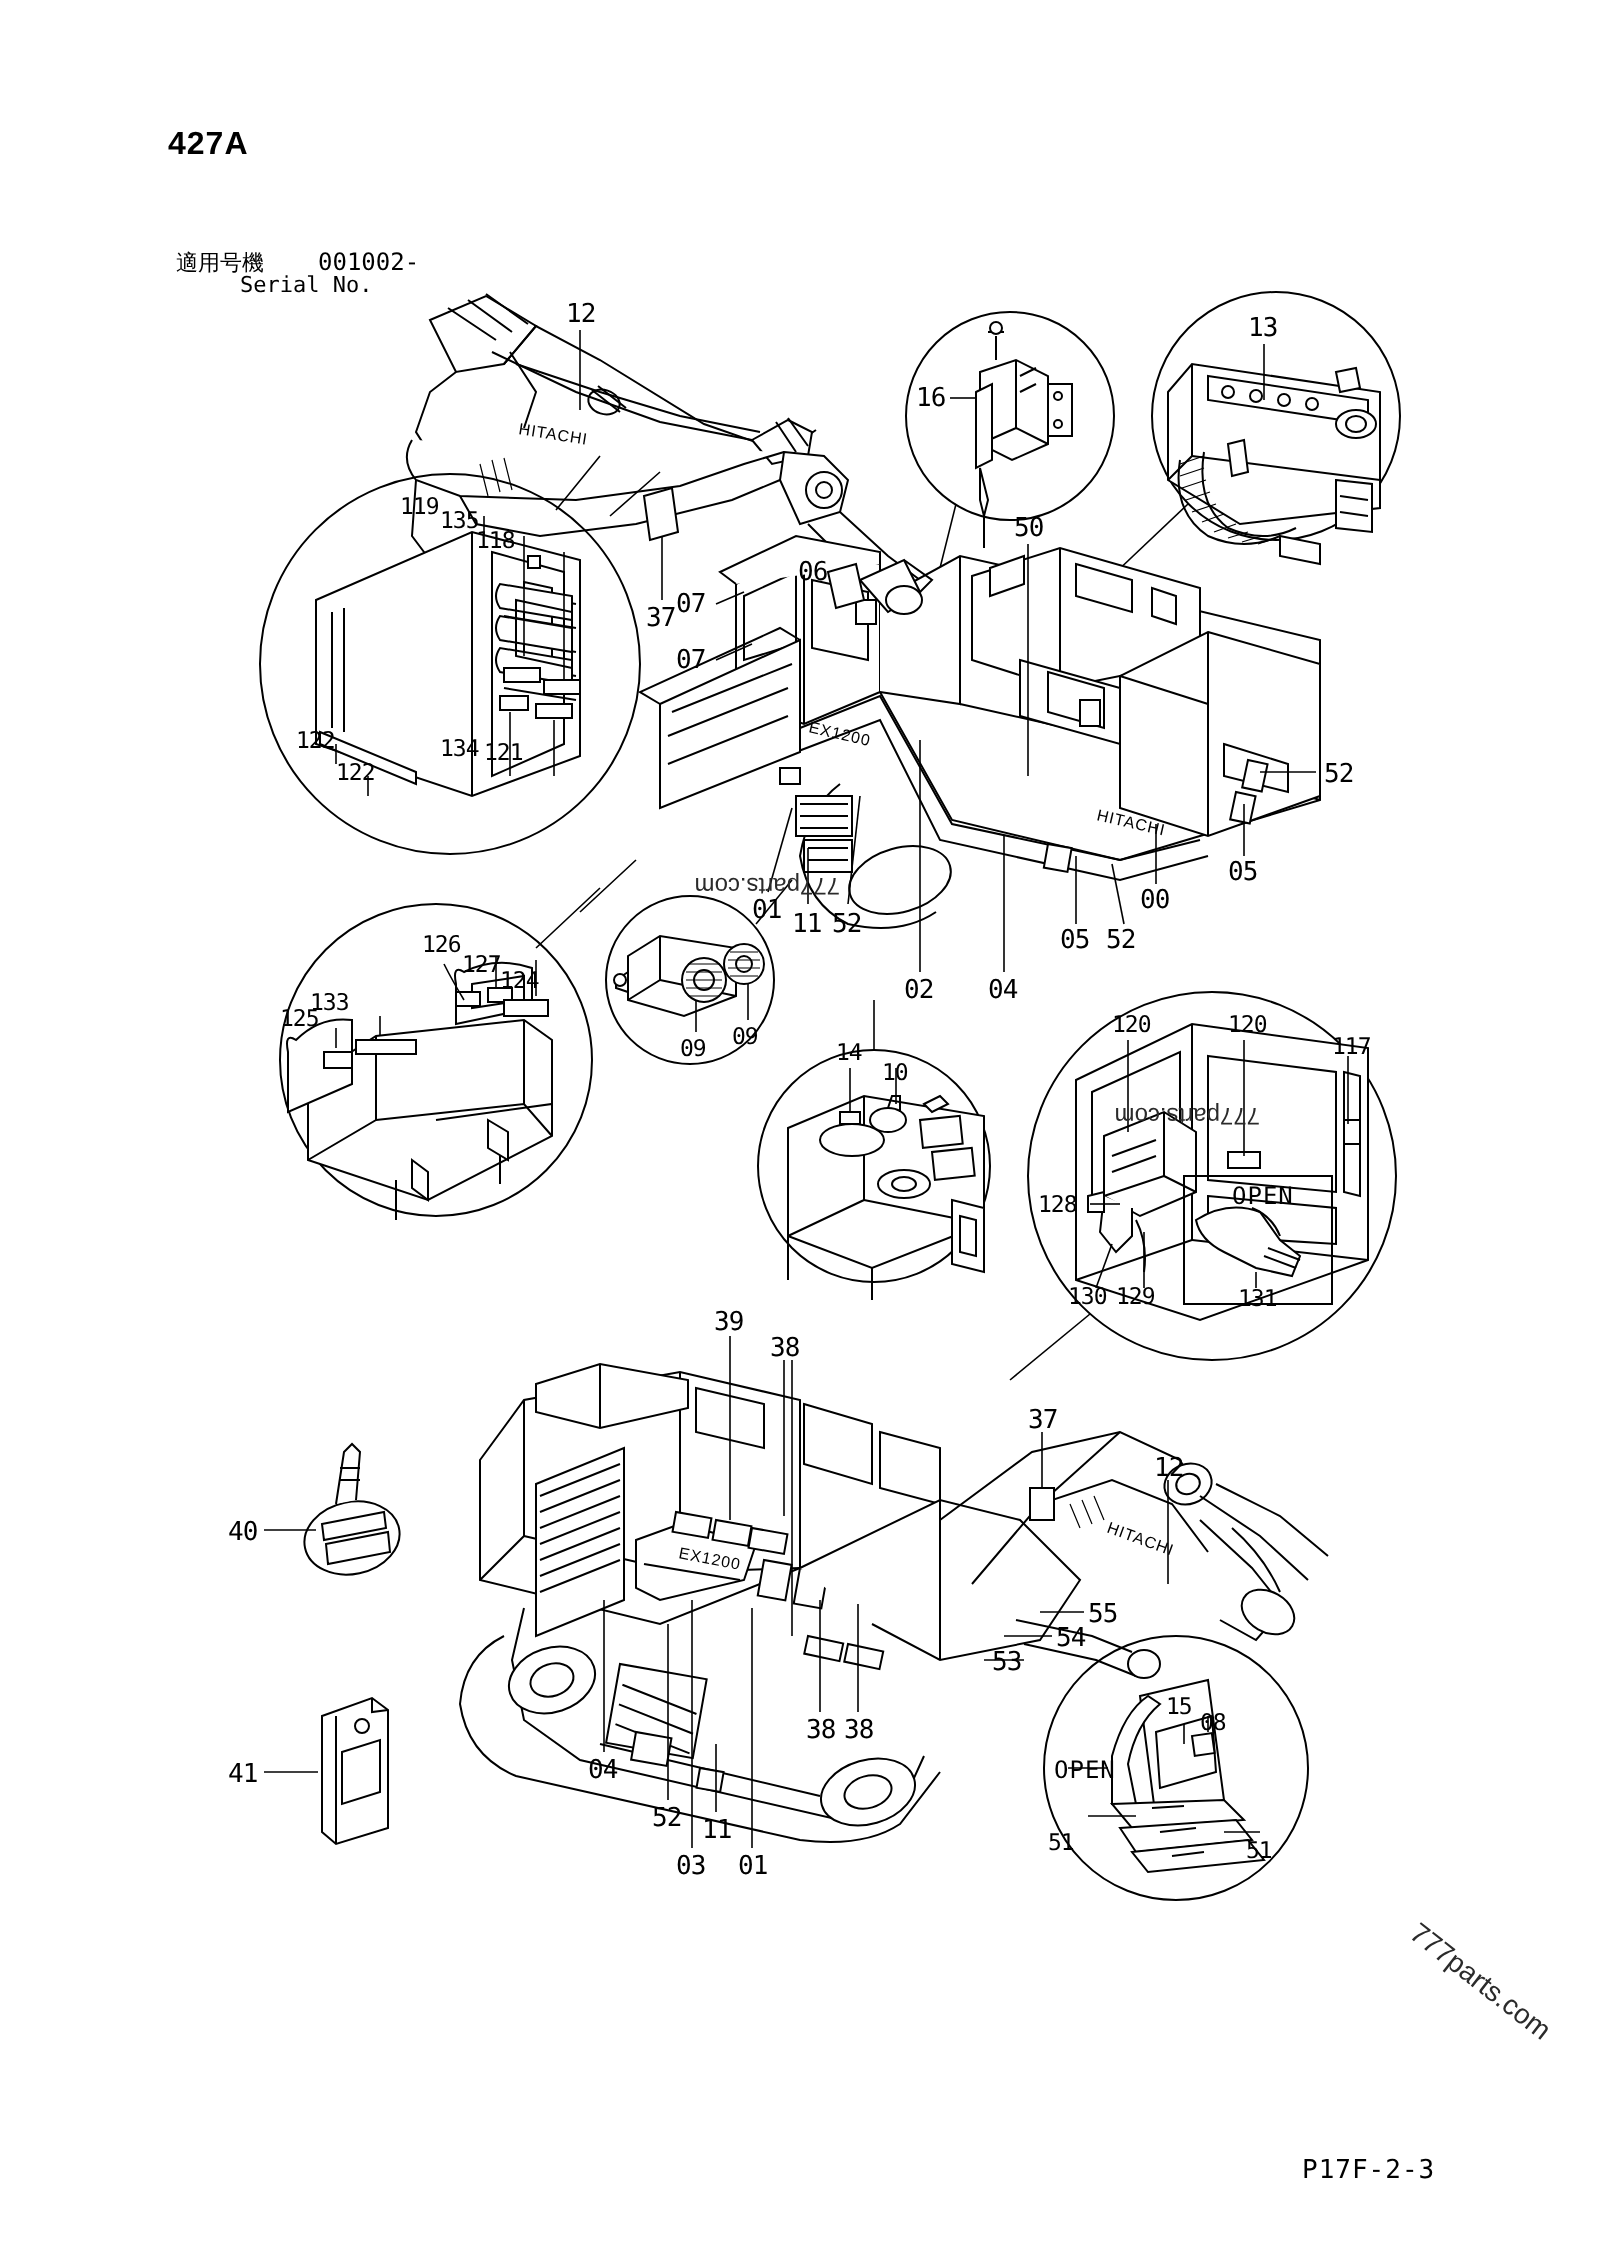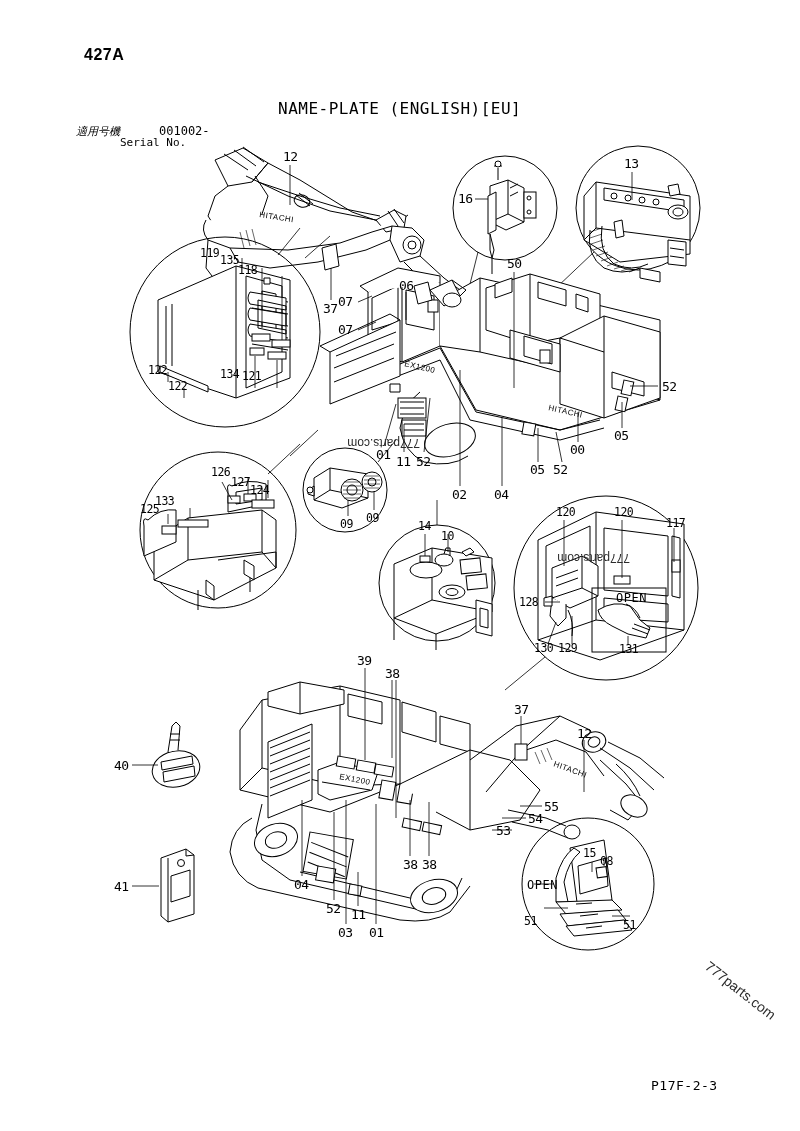--- a/index.html
+++ b/index.html
@@ -9,37 +9,36 @@
     font-family:"Liberation Sans", sans-serif;
     color:#000;
     position:relative;
     overflow:hidden;
   }
   #sheet { position:absolute; inset:0; }
 
   .txt { position:absolute; white-space:pre; }
 
   #page-code {
-    left:84px; top:46px;
+    left:84px; top:64px;
     font-size:16px; font-weight:bold; letter-spacing:0.5px;
   }
   #title-jp {
     left:278px; top:72px;
     font-size:17px; letter-spacing:1px;
     font-family:"DejaVu Sans", sans-serif;
   }
   #title-en {
     left:278px; top:99px;
     font-size:16px; letter-spacing:0.5px;
     font-family:"DejaVu Sans Mono", monospace;
   }
   #serial-jp {
-    left:76px; top:124px; font-size:11px;
+    left:88px; top:124px; font-size:11px;
     font-family:"DejaVu Sans", sans-serif;
-    font-style:italic;
   }
   #serial-en {
     left:80px; top:136px; font-size:11px;
     font-family:"DejaVu Sans Mono", monospace;
     margin-left:40px;
   }
   #serial-no {
     left:159px; top:124px; font-size:12px;
     font-family:"DejaVu Sans Mono", monospace;
   }
@@ -78,21 +77,20 @@
   .thin { stroke-width:0.8; }
   .fillw { fill:#fff; }
   .hatch { stroke:#000; stroke-width:0.6; fill:none; }
 </style>
 </head>
 <body>
 
 <div id="sheet">
 
   <div class="txt" id="page-code">427A</div>
-  <div class="txt" id="title-en">NAME-PLATE (ENGLISH)[EU]</div>
   <div class="txt" id="serial-jp">適用号機</div>
   <div class="txt" id="serial-en">Serial No.</div>
   <div class="txt" id="serial-no">001002-</div>
   <div class="txt" id="footer-code">P17F-2-3</div>
 
   <svg width="800" height="1131">
 
     <g class="ln lw">
       <path d="M215,160 L243,148 L268,163 L252,182 L228,186 Z" fill="#fff"></path>
       <path d="M224,154 L248,170 M234,150 L256,166 M243,147 L264,162"></path>

